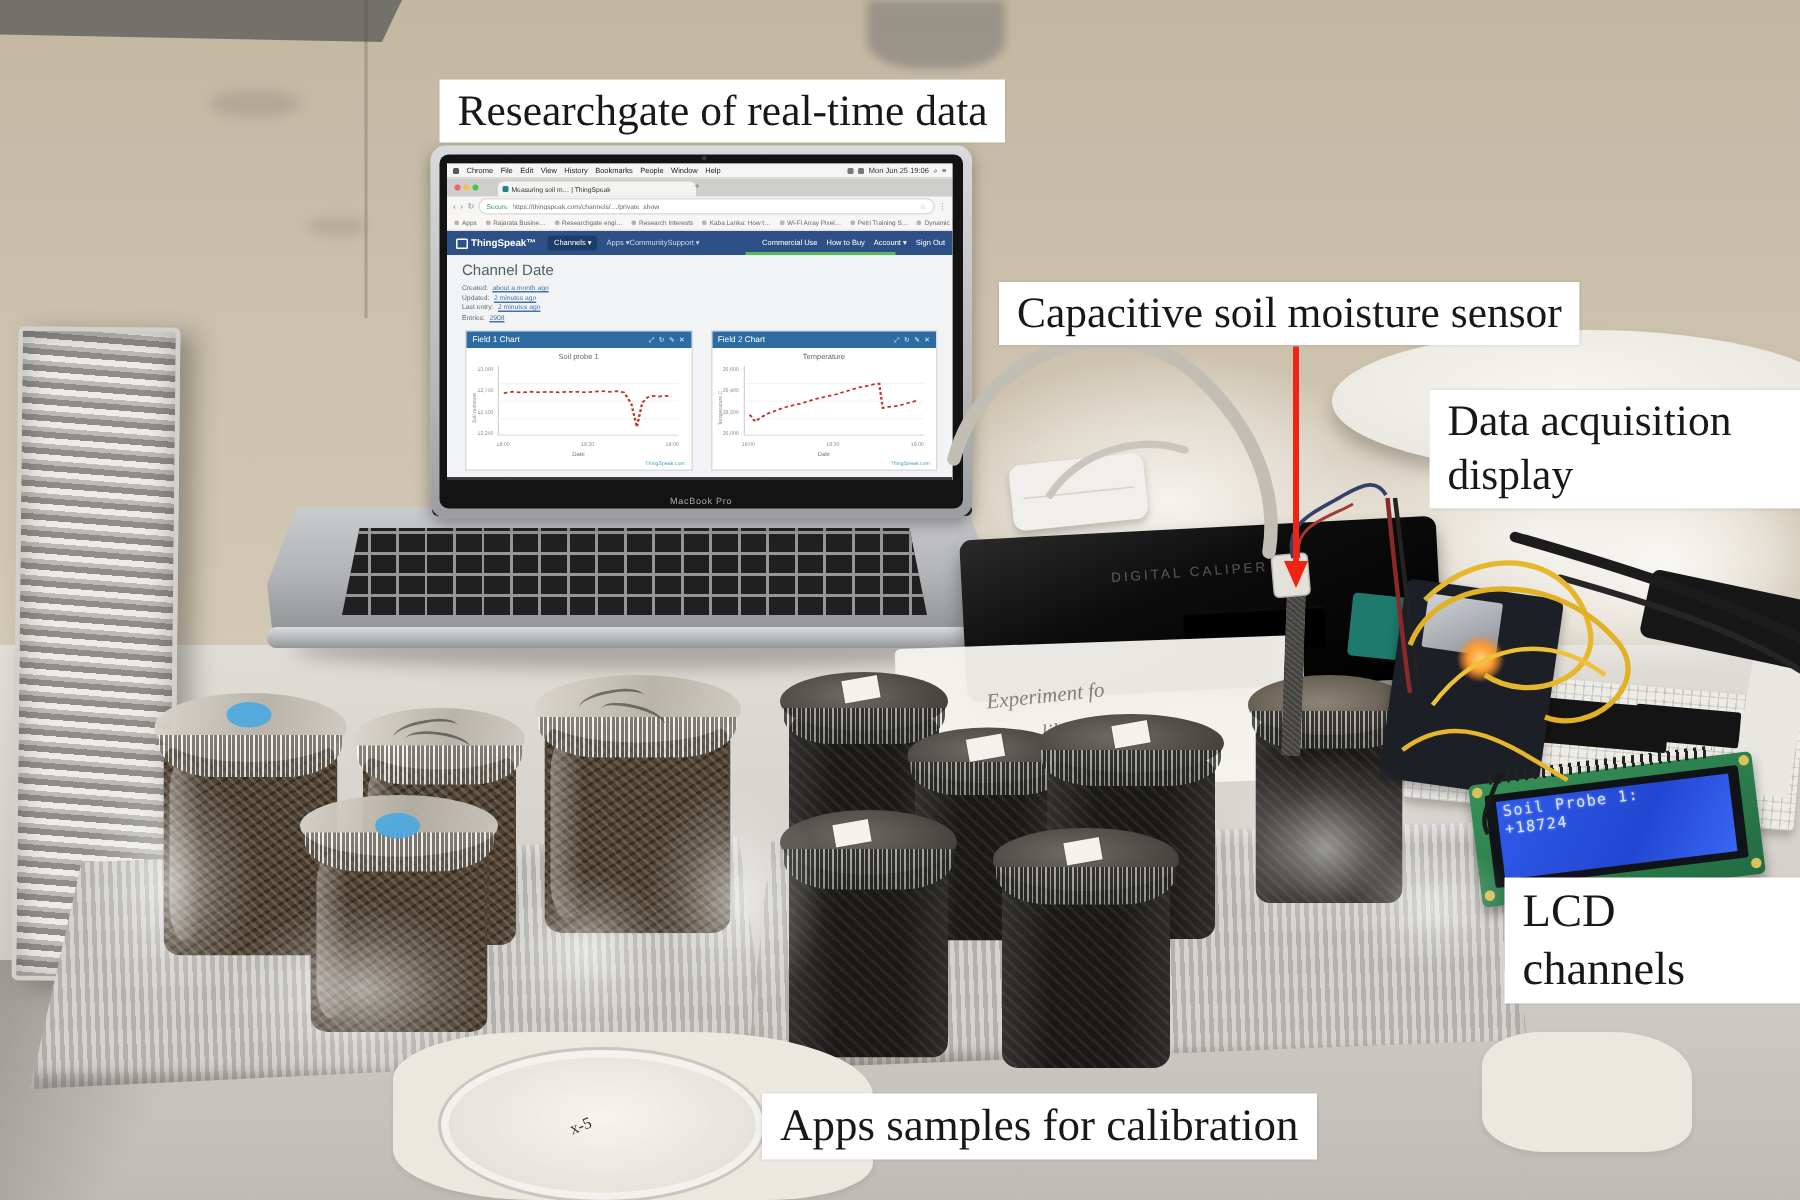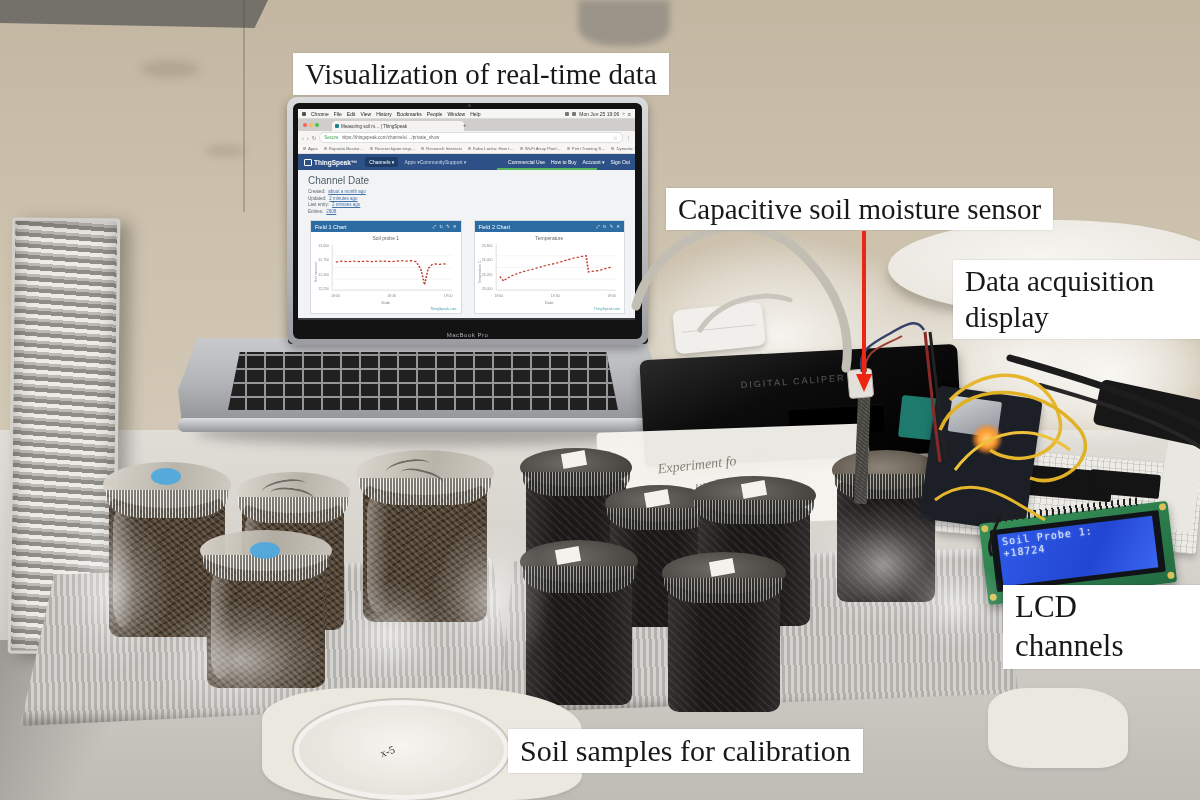--- a/index.html
+++ b/index.html
@@ -571,22 +571,22 @@
     <path d="M 950 400 C 990 360 1050 370 1060 420 C 1066 452 1020 470 990 450" fill="none" stroke="#e6b62c" stroke-width="3.5"></path>
     <path d="M 940 430 C 960 380 1040 380 1080 430 C 1100 458 1060 490 1030 478" fill="none" stroke="#e0b125" stroke-width="3.5"></path>
     <path d="M 955 470 C 985 430 1030 420 1070 450" fill="none" stroke="#edc23a" stroke-width="3"></path>
     <path d="M 935 500 C 975 470 1010 500 1045 520" fill="none" stroke="#e6b62c" stroke-width="3"></path>
     <path d="M 1000 516 C 992 536 986 546 992 556" fill="none" stroke="#1a1a1a" stroke-width="3"></path>
     <path d="M 1160 612 C 1185 630 1196 652 1205 664" fill="none" stroke="#57201e" stroke-width="4"></path>
     <line x1="864" y1="231" x2="864" y2="376" stroke="#ee2512" stroke-width="4"></line>
     <polygon points="864,392 856,374 872,374" fill="#ee2512"></polygon>
   </svg>
 
-  <div class="label-box" style="left:293px;top:53px;font-size:29px;">Visualization of real-time data</div>
+  <div class="label-box" style="left:293px;top:53px;font-size:29px;">Researchgate of real-time data</div>
   <div class="label-box" style="left:666px;top:188px;font-size:29px;">Capacitive soil moisture sensor</div>
   <div class="label-box" style="left:953px;top:260px;font-size:29px;width:268px;box-sizing:border-box;">
     <div>Data acquisition</div>
     <div>display</div>
   </div>
   <div class="label-box" style="left:1003px;top:585px;font-size:31px;">LCD channels</div>
-  <div class="label-box" style="left:508px;top:729px;font-size:30px;">Soil samples for calibration</div>
+  <div class="label-box" style="left:508px;top:729px;font-size:30px;">Apps samples for calibration</div>
 
 </div>
 
 </body></html>

